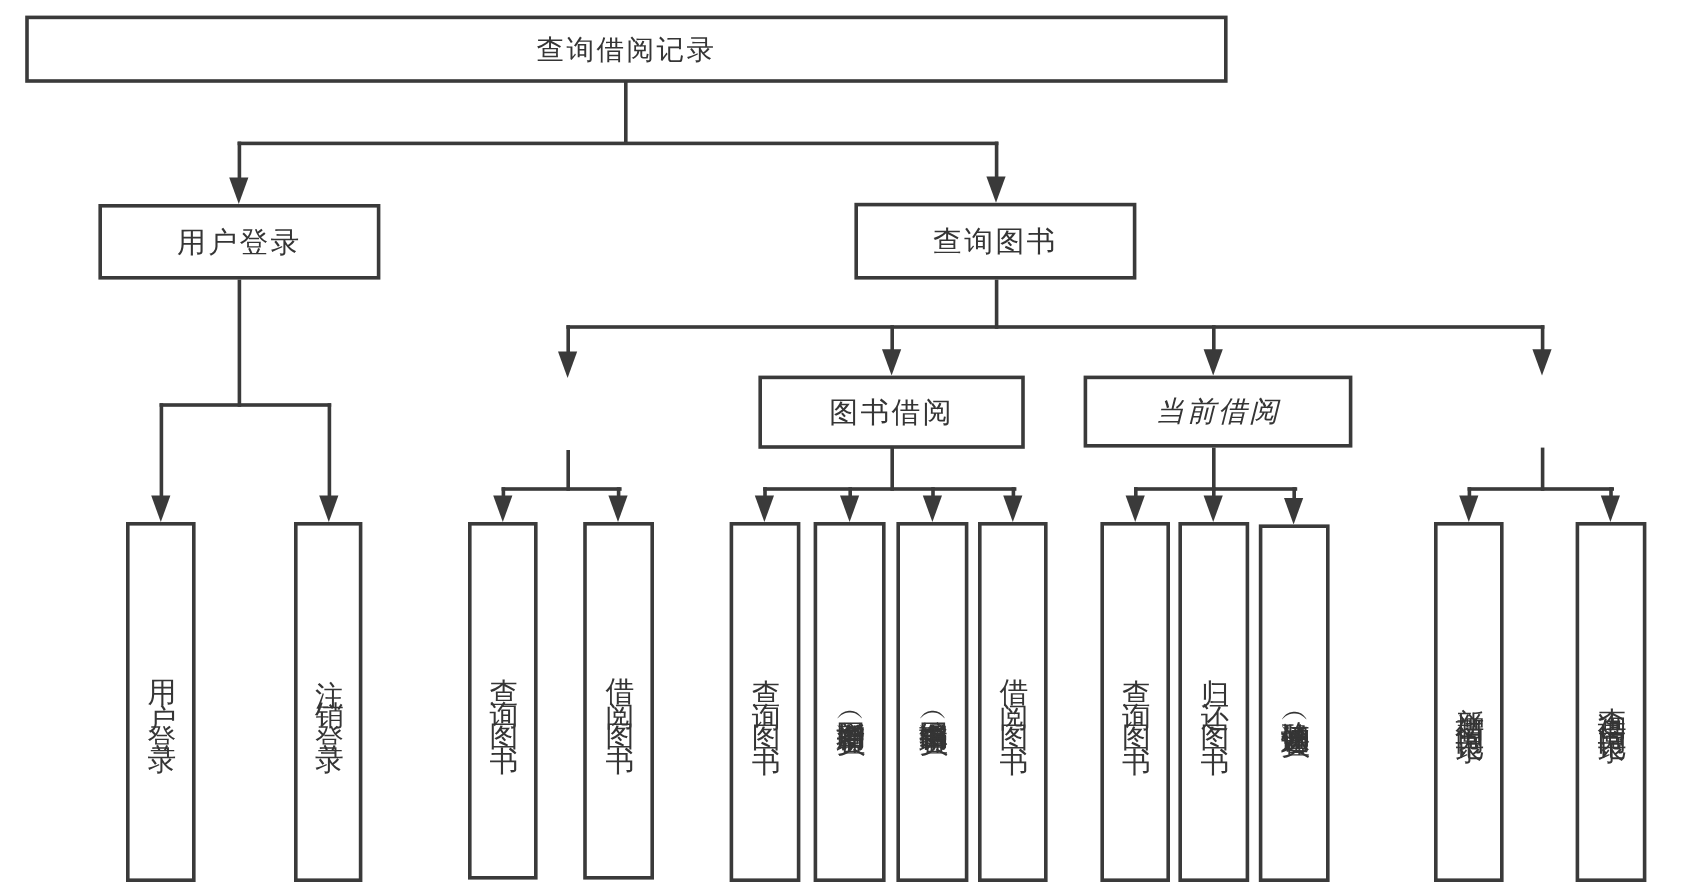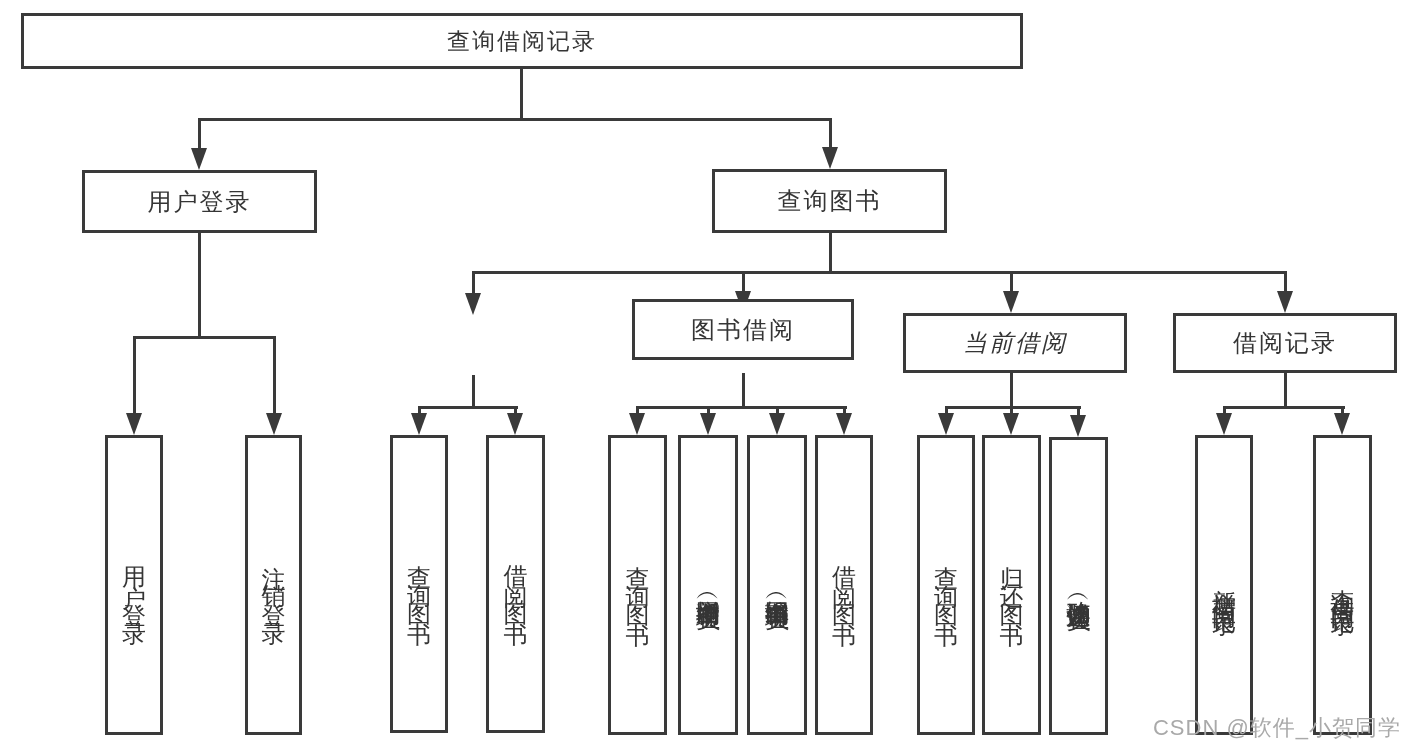--- a/index.html
+++ b/index.html
@@ -95,28 +95,25 @@
   <div class="hline" style="left:472px; top:271px; width:815px;"></div>
   <div class="vline" style="left:472px; top:271px; height:24px;"></div>
   <div class="arrow" style="left:465px; top:293px;"></div>
   <div class="vline" style="left:742px; top:271px; height:24px;"></div>
   <div class="arrow" style="left:735px; top:291px;"></div>
   <div class="vline" style="left:1010px; top:271px; height:24px;"></div>
   <div class="arrow" style="left:1003px; top:291px;"></div>
   <div class="vline" style="left:1284px; top:271px; height:24px;"></div>
   <div class="arrow" style="left:1277px; top:291px;"></div>
 
-  <div class="box" style="left:632px; top:299px; width:222px; height:61px;">
+  <div class="box" style="left:632px; top:313px; width:222px; height:61px;">
     <span class="label">图书借阅</span>
   </div>
   <div class="box" style="left:903px; top:313px; width:224px; height:60px;font-style:italic;">
     <span class="label">当前借阅</span>
-  </div>
-  <div class="box" style="left:1173px; top:313px; width:224px; height:60px;">
-    <span class="label">借阅记录</span>
   </div>
 
   <div class="vline" style="left:472px; top:375px; height:34px;"></div>
   <div class="hline" style="left:418px; top:406px; width:100px;"></div>
   <div class="vline" style="left:418px; top:406px; height:10px;"></div>
   <div class="arrow" style="left:411px; top:413px;"></div>
   <div class="vline" style="left:514px; top:406px; height:10px;"></div>
   <div class="arrow" style="left:507px; top:413px;"></div>
 
   <div class="vline" style="left:742px; top:373px; height:36px;"></div>
@@ -183,15 +180,14 @@
     <span class="label vtext ls10">确认归还（管理员）</span>
   </div>
 
   <div class="box leaf" style="left:1195px; top:435px; width:58px; height:300px;">
     <span class="label vtext ls6">新增借阅记录</span>
   </div>
   <div class="box leaf" style="left:1313px; top:435px; width:59px; height:300px;">
     <span class="label vtext ls6">查询借阅记录</span>
   </div>
 
-  <div class="watermark">CSDN @软件_小贺同学</div>
 
 </div>
 
 </body></html>

